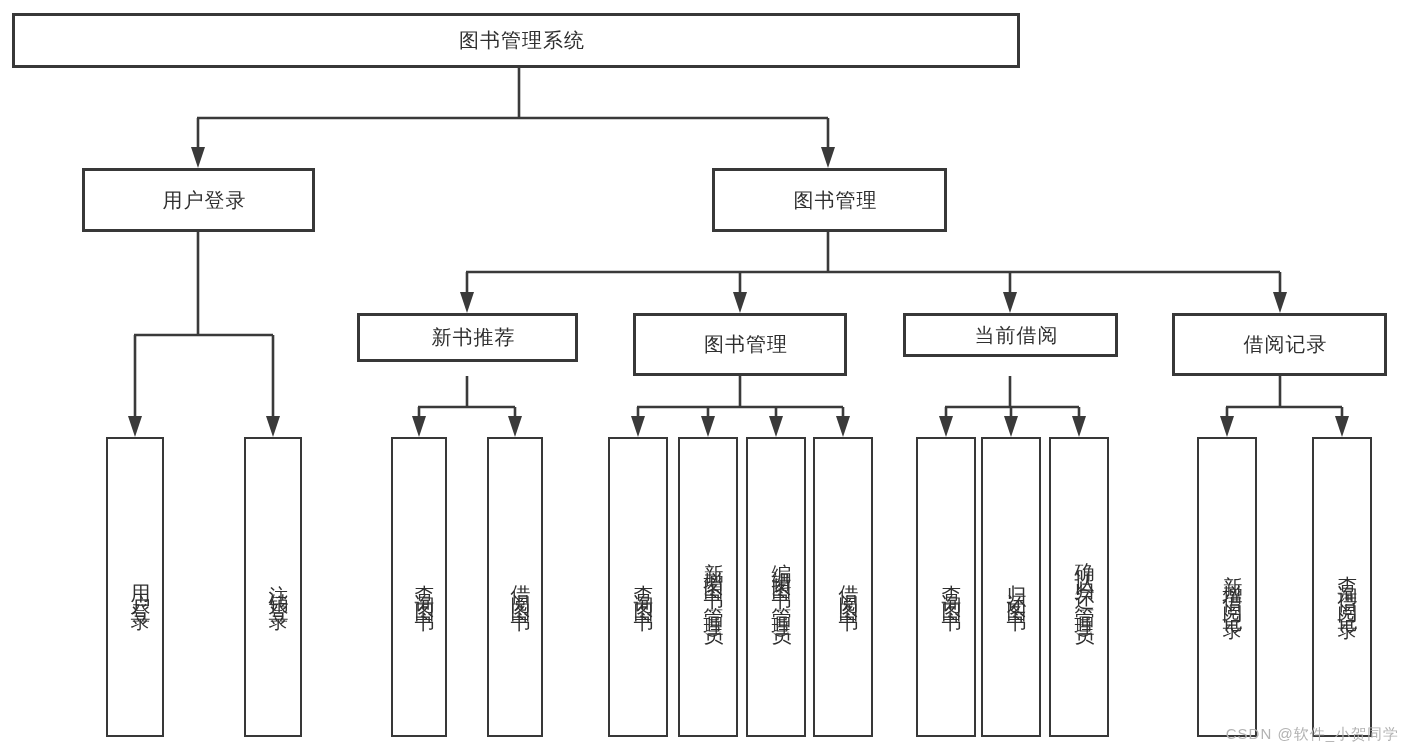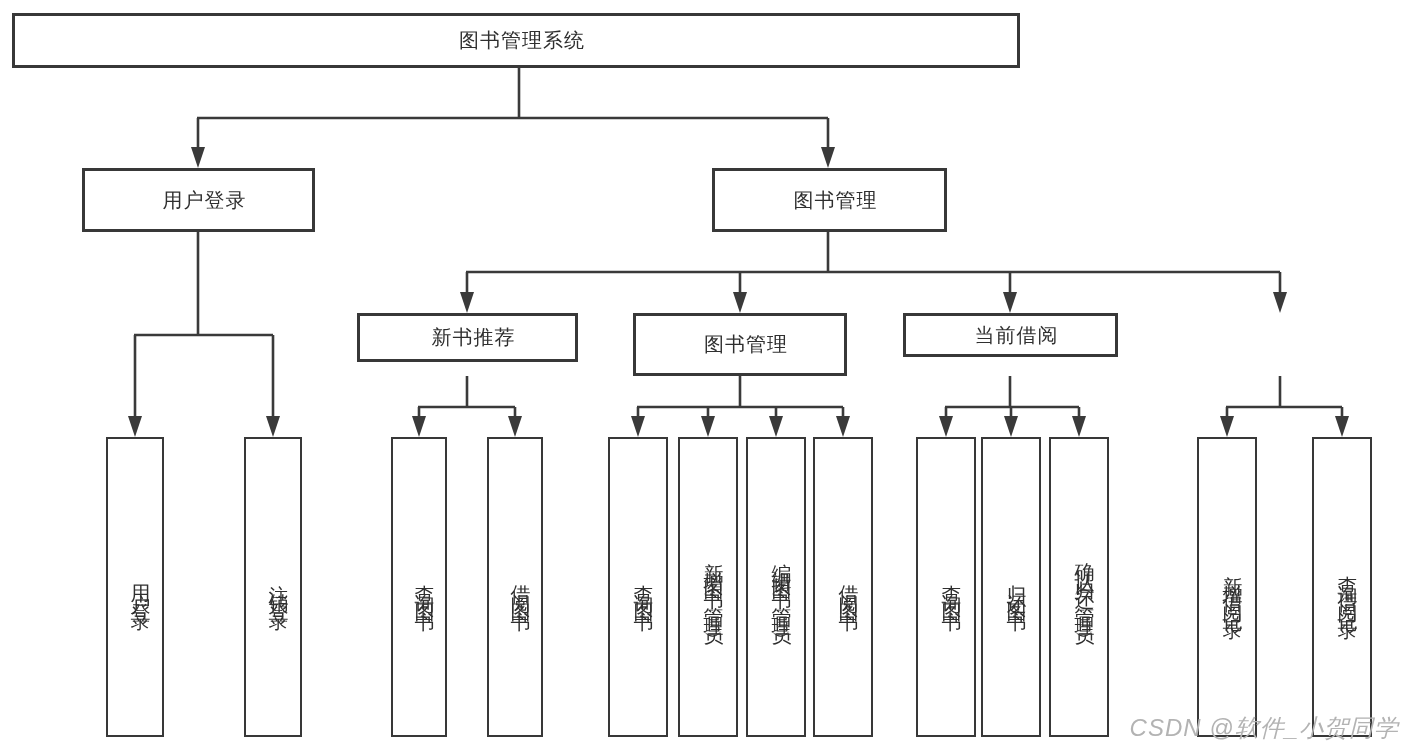--- a/index.html
+++ b/index.html
@@ -44,24 +44,23 @@
     letter-spacing: 9px;
     font-size: 20px;
     line-height: 1.1;
     white-space: nowrap;
   }
   .watermark {
     position: absolute;
     right: 6px;
     bottom: 3px;
     color: #b3b3b3;
-    font-size: 24px;
+    font-size: 15px;
     letter-spacing: 1px;
     z-index: 5;
-    font-style: italic;
   }
 </style>
 </head>
 <body>
 
 <div class="canvas">
 
   <svg class="connectors" viewBox="0 0 1405 747" xmlns="http://www.w3.org/2000/svg">
     <g stroke="#3a3a3a" stroke-width="2.6" fill="#3a3a3a">
 
@@ -153,20 +152,23 @@
 
   <div class="node" style="left:357px; top:313px; width:221px; height:49px;">
     <span>新书推荐</span>
   </div>
   <div class="node" style="left:633px; top:313px; width:214px; height:63px;">
     <span>图书管理</span>
   </div>
   <div class="node" style="left:903px; top:313px; width:215px; height:44px;">
     <span>当前借阅</span>
   </div>
+  <div class="node" style="left:1172px; top:313px; width:215px; height:63px;">
+    <span>借阅记录</span>
+  </div>
 
   <div class="node leaf" style="left:106px; top:437px; width:58px; height:300px;">
     <span>用户登录</span>
   </div>
   <div class="node leaf" style="left:244px; top:437px; width:58px; height:300px;">
     <span>注销登录</span>
   </div>
 
   <div class="node leaf" style="left:391px; top:437px; width:56px; height:300px;">
     <span>查询图书</span>

